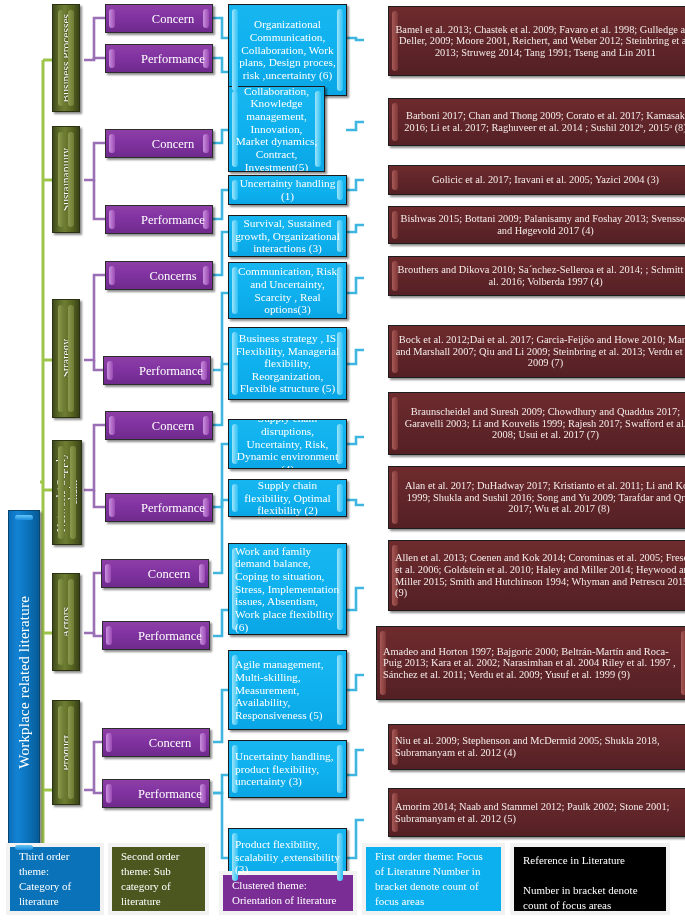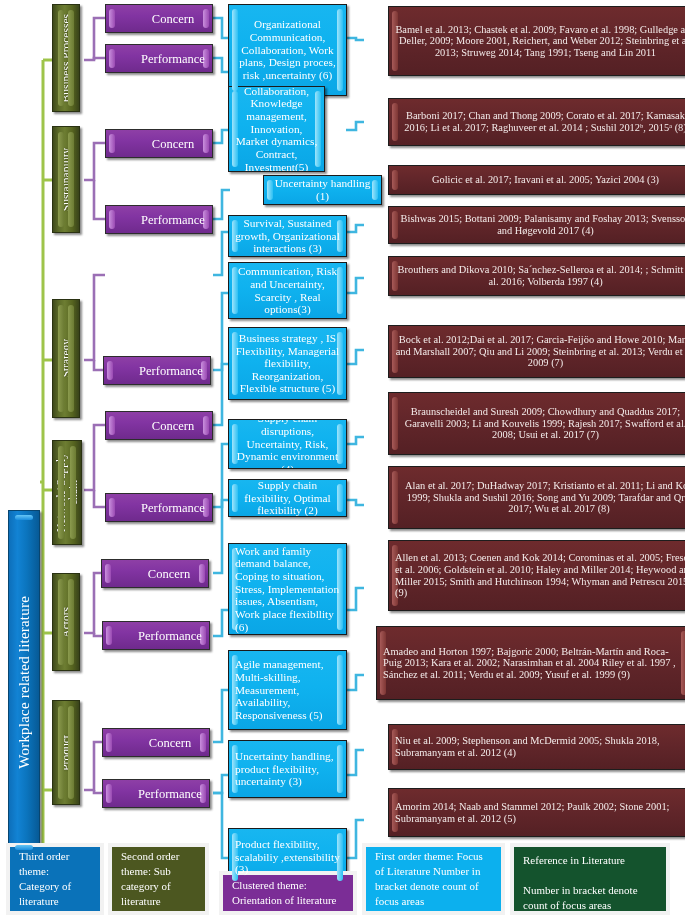--- a/index.html
+++ b/index.html
@@ -109,21 +109,21 @@
     display:flex;align-items:center;
     padding:6px 9px;
     color:#ffffff;font-size:11px;line-height:1.35;
     text-align:left;
     box-shadow:0 0 0 4px #f2f2f2;
   }
   .lg-blue{background:#0a72b9;}
   .lg-olive{background:#4c5720;}
   .lg-purple{background:#7b2d96;}
   .lg-cyan{background:#0cb0ee;}
-  .lg-maroon{background:#14532d;}
+  .lg-maroon{background:#000000;}
   .legend-box .ltxt{display:block;width:100%;}
 </style>
 </head>
 <body>
 
 <div id="stage">
 
   <svg class="lines" viewBox="0 0 685 923">
     <g fill="none" stroke="#9ec44a" stroke-width="3">
 
@@ -220,20 +220,23 @@
     <span class="inner">Performance</span>
     </div>
 
   <div class="box purple bevel" style="left:105px;top:129px;width:108px;height:29px;">
     <span class="inner">Concern</span>
     </div>
   <div class="box purple bevel" style="left:105px;top:205px;width:108px;height:29px;">
     <span class="inner">Performance</span>
     </div>
 
+  <div class="box purple bevel" style="left:105px;top:261px;width:108px;height:29px;">
+    <span class="inner">Concerns</span>
+    </div>
   <div class="box purple bevel" style="left:103px;top:356px;width:108px;height:29px;">
     <span class="inner">Performance</span>
     </div>
 
   <div class="box purple bevel" style="left:105px;top:411px;width:108px;height:29px;">
     <span class="inner">Concern</span>
     </div>
   <div class="box purple bevel" style="left:105px;top:493px;width:108px;height:29px;">
     <span class="inner">Performance</span>
     </div>
@@ -253,21 +256,21 @@
     </div>
 
   <div class="box cyan bevel" style="left:228px;top:4px;width:119px;height:92px;">
     <span class="inner">Organizational Communication, Collaboration, Work plans, Design proces, risk ,uncertainty (6)</span>
     </div>
 
   <div class="box cyan bevel" style="left:228px;top:86px;width:97px;height:86px;">
     <span class="inner">Collaboration, Knowledge management, Innovation, Market dynamics, Contract, Investment(5)</span>
     </div>
 
-  <div class="box cyan bevel" style="left:228px;top:175px;width:119px;height:30px;margin-left:35px;">
+  <div class="box cyan bevel" style="left:228px;top:175px;width:119px;height:30px;">
     <span class="inner">Uncertainty handling (1)</span>
     </div>
 
   <div class="box cyan bevel" style="left:228px;top:215px;width:119px;height:42px;">
     <span class="inner">Survival, Sustained growth, Organizational interactions (3)</span>
     </div>
 
   <div class="box cyan bevel" style="left:228px;top:262px;width:119px;height:57px;">
     <span class="inner">Communication, Risk and Uncertainty, Scarcity , Real options(3)</span>
     </div>

